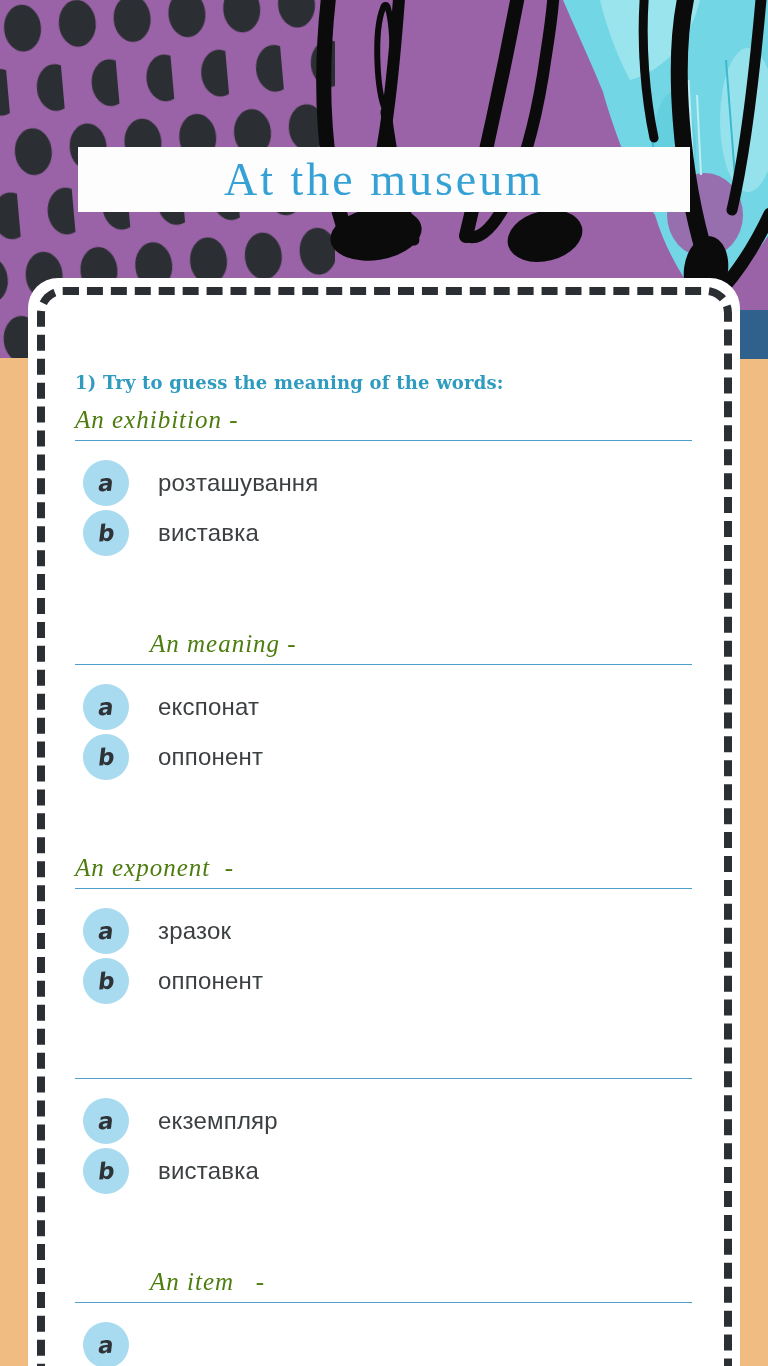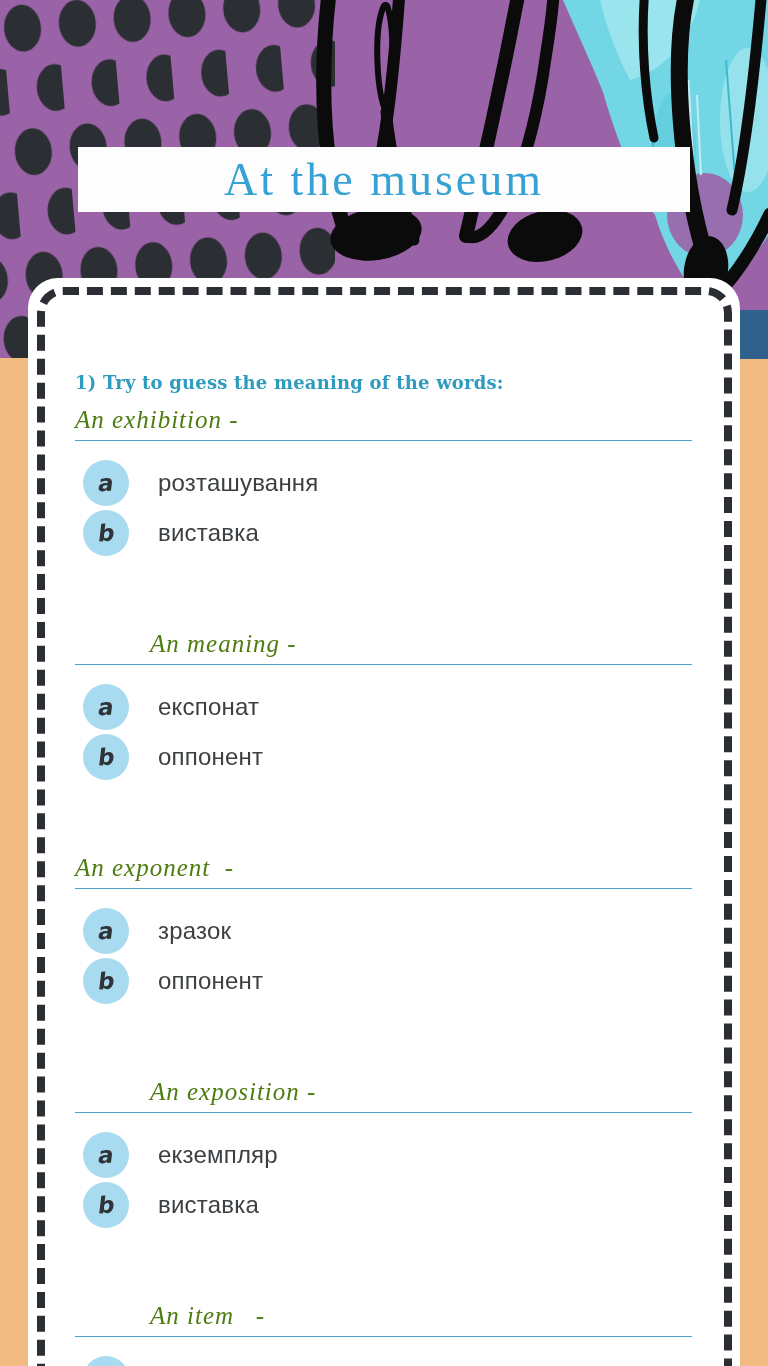--- a/index.html
+++ b/index.html
@@ -186,21 +186,20 @@
   <div class="opt-row">
     <div class="opt-circle">
       <span class="opt-letter">b</span>
     </div>
     <span class="opt-label">оппонент</span>
   </div>
 </div>
   </div>
 
   <div class="q-section">
-    <div class="q-prompt indent">An exposition -</div>
     <div class="q-line"></div>
     <div class="q-options">
   <div class="opt-row">
     <div class="opt-circle">
       <span class="opt-letter">a</span>
     </div>
     <span class="opt-label">екземпляр</span>
   </div>
 
   <div class="opt-row">

